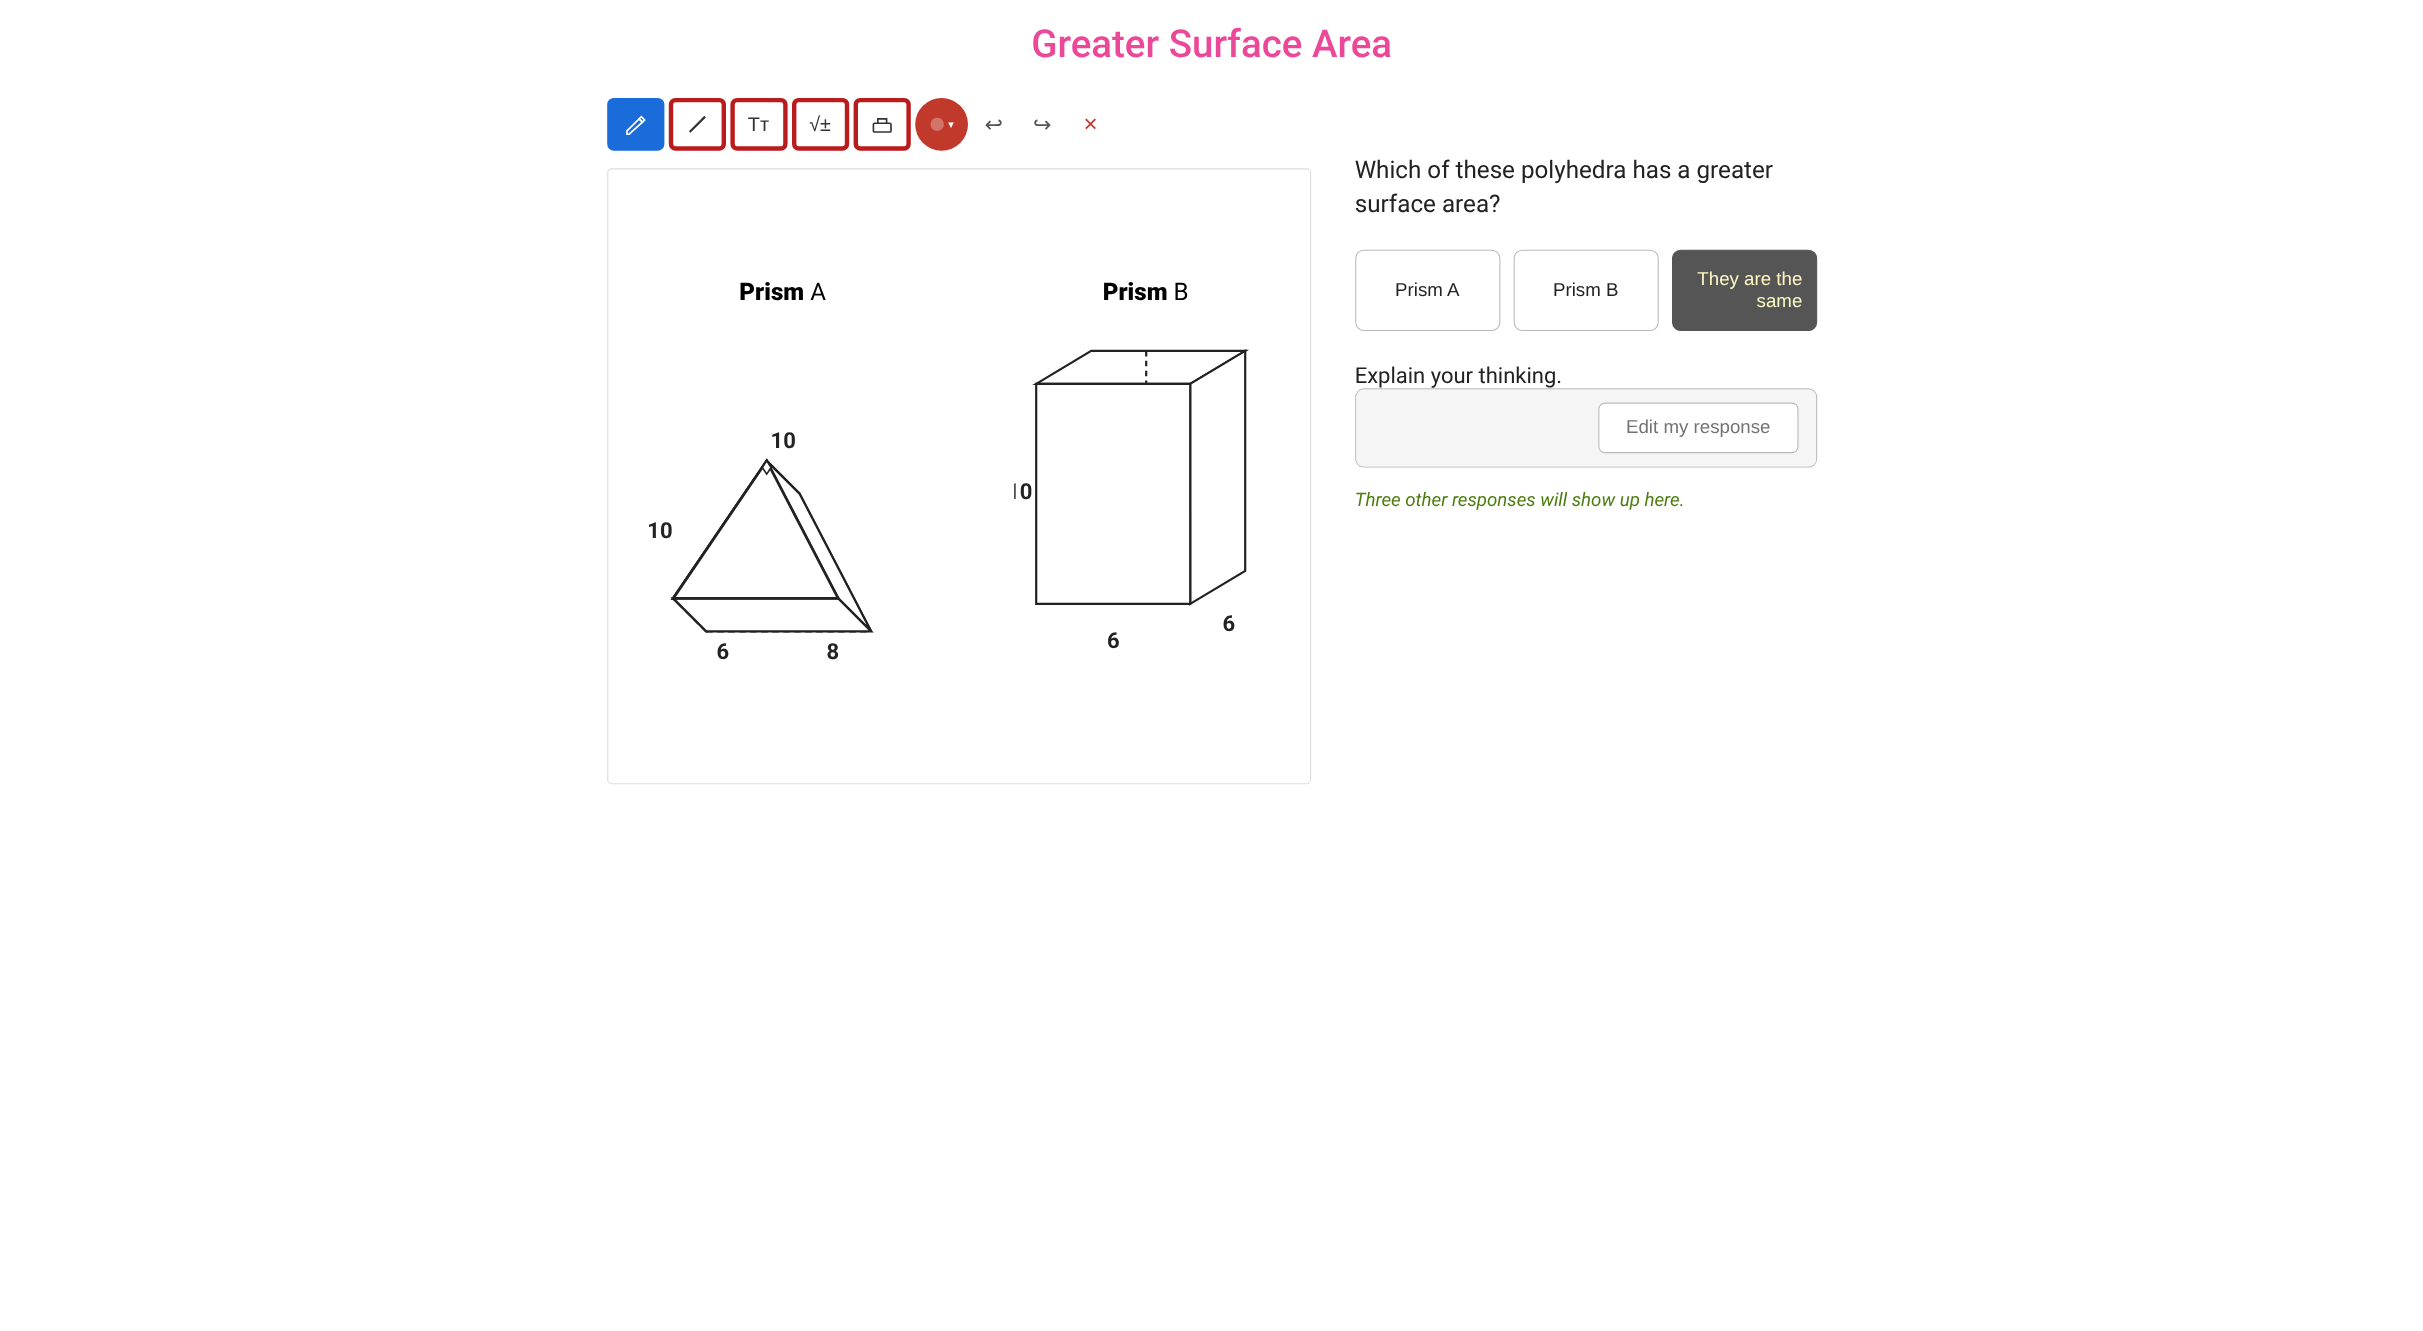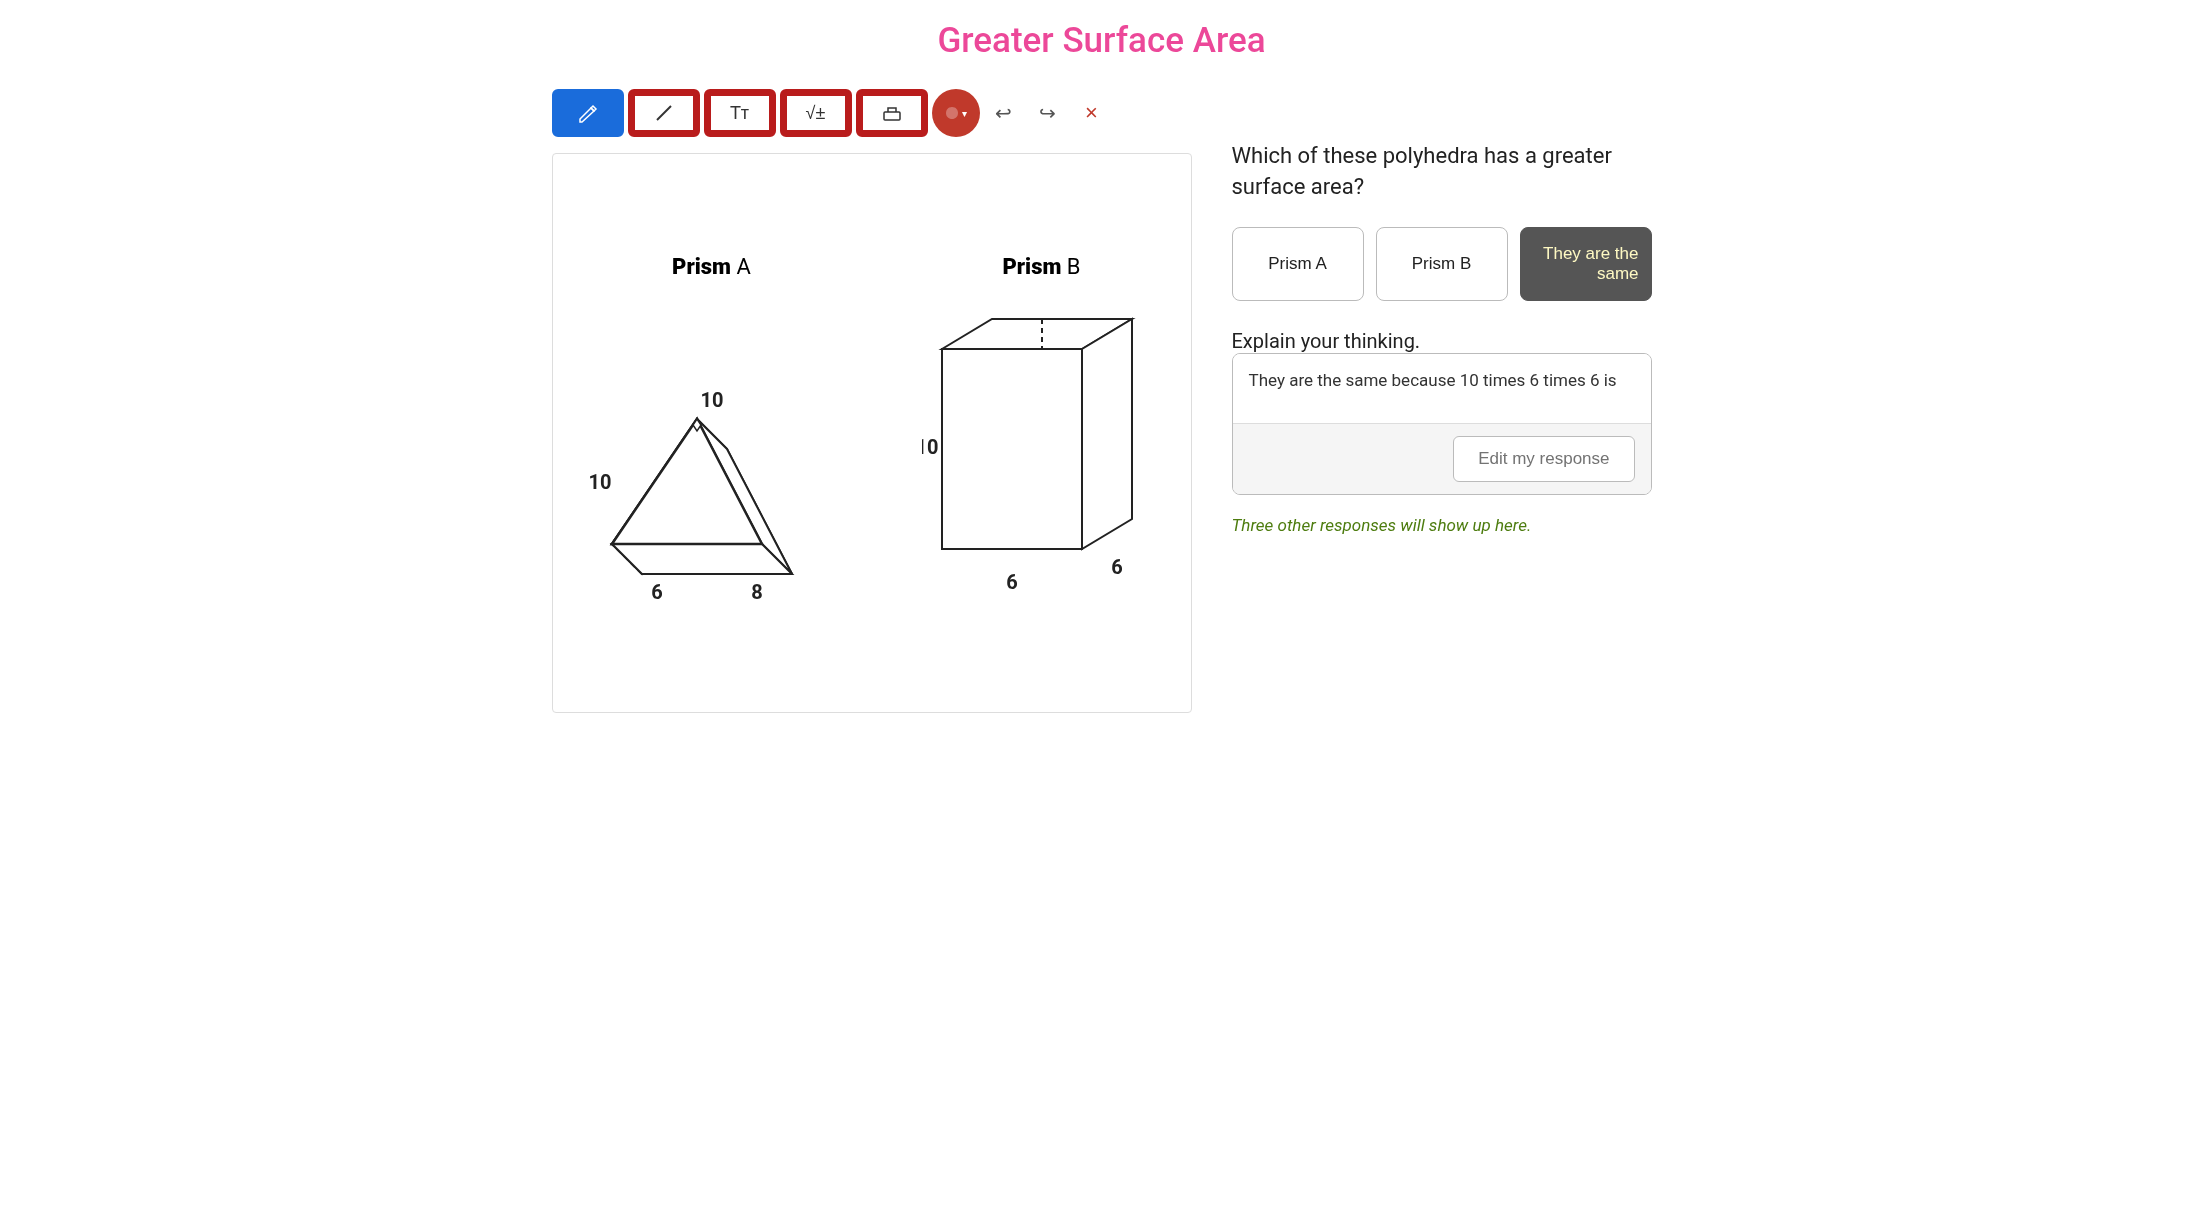--- a/index.html
+++ b/index.html
@@ -34,23 +34,23 @@
     }
     .toolbar {
       display: flex;
       flex-direction: row;
       align-items: center;
       gap: 4px;
       padding: 8px 0 8px 0;
       margin-bottom: 8px;
     }
     .toolbar-btn {
-      width: 72px;
+      width: 52px;
       height: 48px;
-      border: 7px solid #b91c1c;
+      border: 4px solid #b91c1c;
       background: #fff;
       border-radius: 6px;
       cursor: pointer;
       display: flex;
       align-items: center;
       justify-content: center;
       font-size: 18px;
       color: #333;
     }
     .toolbar-btn.active {
@@ -333,21 +333,20 @@
 
     <div class="answer-options">
       <button class="answer-btn">Prism A</button>
       <button class="answer-btn">Prism B</button>
       <button class="answer-btn selected">They are the same</button>
     </div>
 
     <div class="thinking-label">Explain your thinking.</div>
 
     <div class="response-box">
-      <div class="response-text">They are the same because 10 times 6 times 6 is</div>
       <div class="response-actions">
         <button class="edit-response-btn">Edit my response</button>
       </div>
     </div>
 
     <div class="placeholder-text">Three other responses will show up here.</div>
   </div>
 </div>
 
 </body></html>

